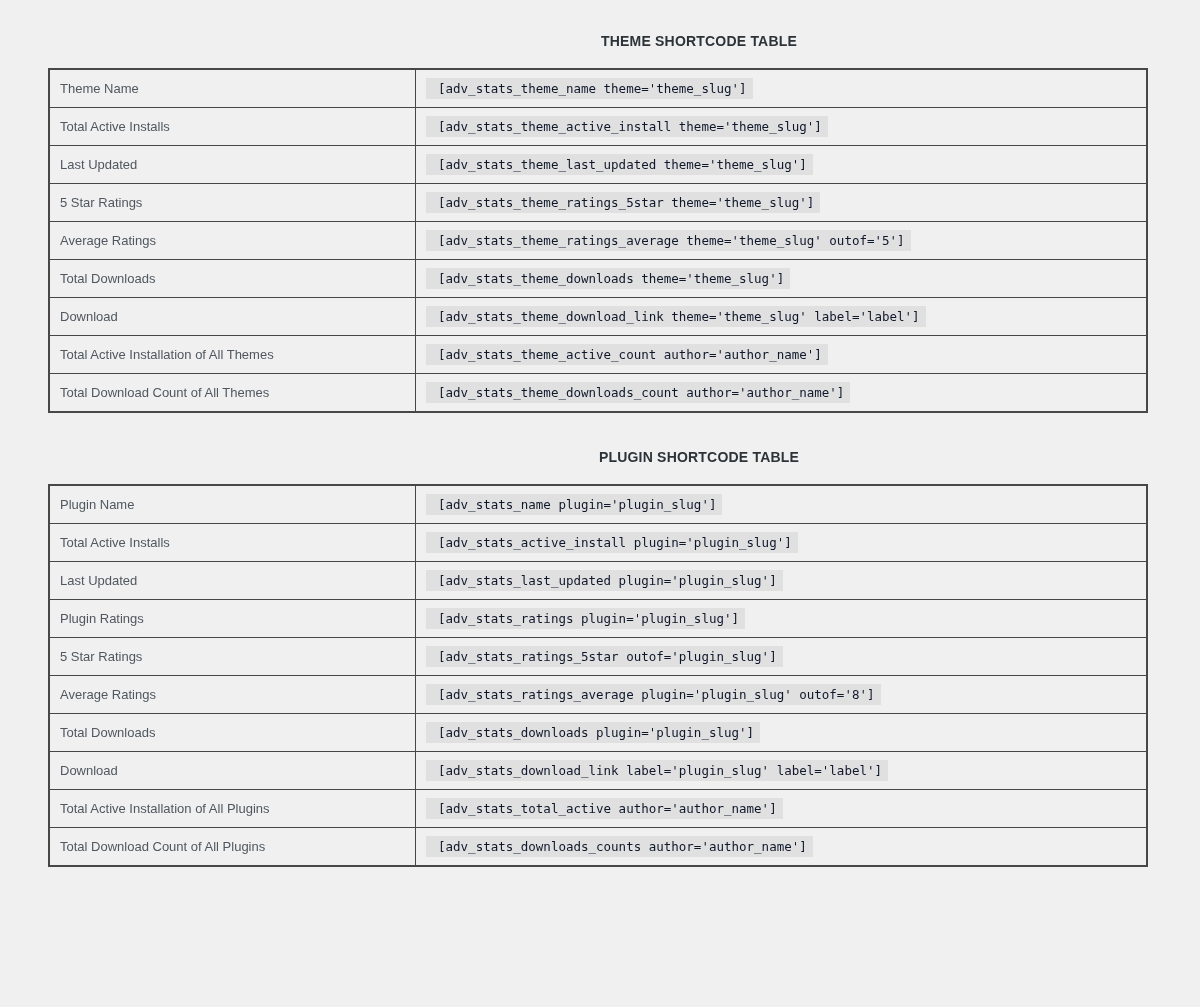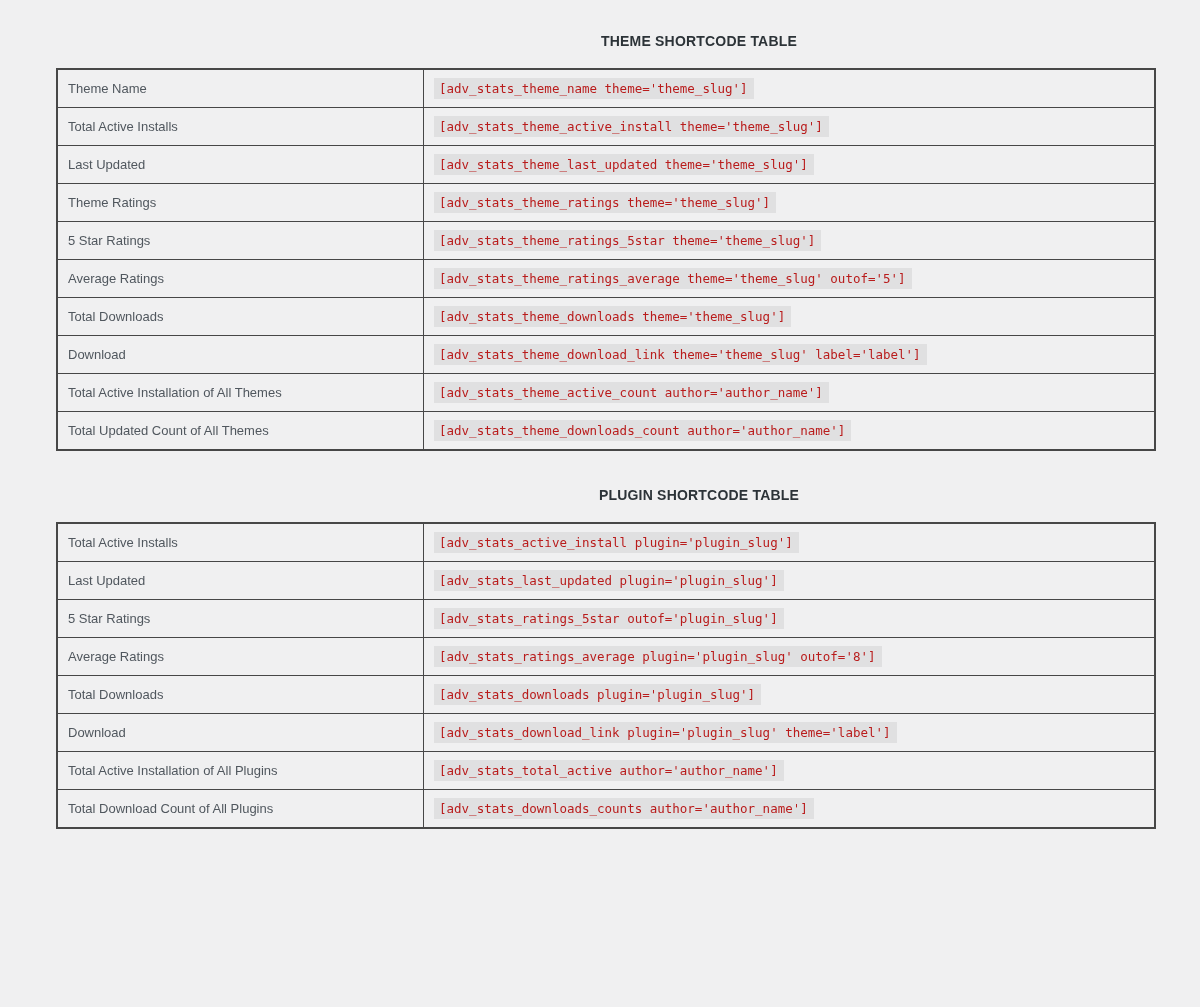--- a/index.html
+++ b/index.html
@@ -30,21 +30,20 @@
     line-height: 16px;
     font-weight: 700;
     letter-spacing: 0.2px;
     color: #2c3338;
   }
   table.shortcode-table {
     border-collapse: collapse;
     width: 1100px;
     table-layout: fixed;
     border: 2px solid #474747;
-    margin-left: 8px;
   }
   table.shortcode-table td {
     border: 1px solid #474747;
     padding: 11px 10px;
     font-size: 13px;
     line-height: 15px;
     color: #50575e;
     vertical-align: middle;
     overflow: hidden;
   }
@@ -52,23 +51,23 @@
     width: 345px;
     padding-left: 10px;
   }
   td.code-cell {
     padding-left: 14px;
   }
   code.shortcode {
     font-family: "DejaVu Sans Mono", "Liberation Mono", monospace;
     font-size: 12.5px;
     line-height: 15px;
-    color: #b91c1c;
+    color: #0f172a;
     background: #e0e0e1;
-    padding: 3px 6px 3px 5px;
+    padding: 3px 6px 3px 12px;
     white-space: nowrap;
   }
 </style>
 </head>
 <body>
 
 <main>
 
   <section class="shortcode-section">
     <h3 class="table-title">THEME SHORTCODE TABLE</h3>
@@ -89,26 +88,20 @@
   </tr>
 
   <tr>
     <td class="label-cell">Last Updated</td>
     <td class="code-cell">
       <code class="shortcode">[adv_stats_theme_last_updated theme='theme_slug']</code>
     </td>
   </tr>
 
 
-  <tr>
-    <td class="label-cell">Theme Ratings</td>
-    <td class="code-cell">
-      <code class="shortcode">[adv_stats_theme_ratings theme='theme_slug']</code>
-    </td>
-  </tr>
 
   <tr>
     <td class="label-cell">5 Star Ratings</td>
     <td class="code-cell">
       <code class="shortcode">[adv_stats_theme_ratings_5star theme='theme_slug']</code>
     </td>
   </tr>
 
   <tr>
     <td class="label-cell">Average Ratings</td>
@@ -132,49 +125,61 @@
   </tr>
 
   <tr>
     <td class="label-cell">Total Active Installation of All Themes</td>
     <td class="code-cell">
       <code class="shortcode">[adv_stats_theme_active_count author='author_name']</code>
     </td>
   </tr>
 
   <tr>
-    <td class="label-cell">Total Updated Count of All Themes</td>
+    <td class="label-cell">Total Download Count of All Themes</td>
     <td class="code-cell">
       <code class="shortcode">[adv_stats_theme_downloads_count author='author_name']</code>
     </td>
   </tr>
 </tbody>
     </table>
   </section>
 
   <section class="shortcode-section">
     <h3 class="table-title">PLUGIN SHORTCODE TABLE</h3>
     <table class="shortcode-table">
       <tbody>
+  <tr>
+    <td class="label-cell">Plugin Name</td>
+    <td class="code-cell">
+      <code class="shortcode">[adv_stats_name plugin='plugin_slug']</code>
+    </td>
+  </tr>
 
   <tr>
     <td class="label-cell">Total Active Installs</td>
     <td class="code-cell">
       <code class="shortcode">[adv_stats_active_install plugin='plugin_slug']</code>
     </td>
   </tr>
 
   <tr>
     <td class="label-cell">Last Updated</td>
     <td class="code-cell">
       <code class="shortcode">[adv_stats_last_updated plugin='plugin_slug']</code>
     </td>
   </tr>
 
 
+  <tr>
+    <td class="label-cell">Plugin Ratings</td>
+    <td class="code-cell">
+      <code class="shortcode">[adv_stats_ratings plugin='plugin_slug']</code>
+    </td>
+  </tr>
 
   <tr>
     <td class="label-cell">5 Star Ratings</td>
     <td class="code-cell">
       <code class="shortcode">[adv_stats_ratings_5star outof='plugin_slug']</code>
     </td>
   </tr>
 
   <tr>
     <td class="label-cell">Average Ratings</td>
@@ -186,21 +191,21 @@
   <tr>
     <td class="label-cell">Total Downloads</td>
     <td class="code-cell">
       <code class="shortcode">[adv_stats_downloads plugin='plugin_slug']</code>
     </td>
   </tr>
 
   <tr>
     <td class="label-cell">Download</td>
     <td class="code-cell">
-      <code class="shortcode">[adv_stats_download_link plugin='plugin_slug' theme='label']</code>
+      <code class="shortcode">[adv_stats_download_link label='plugin_slug' label='label']</code>
     </td>
   </tr>
 
   <tr>
     <td class="label-cell">Total Active Installation of All Plugins</td>
     <td class="code-cell">
       <code class="shortcode">[adv_stats_total_active author='author_name']</code>
     </td>
   </tr>
 

